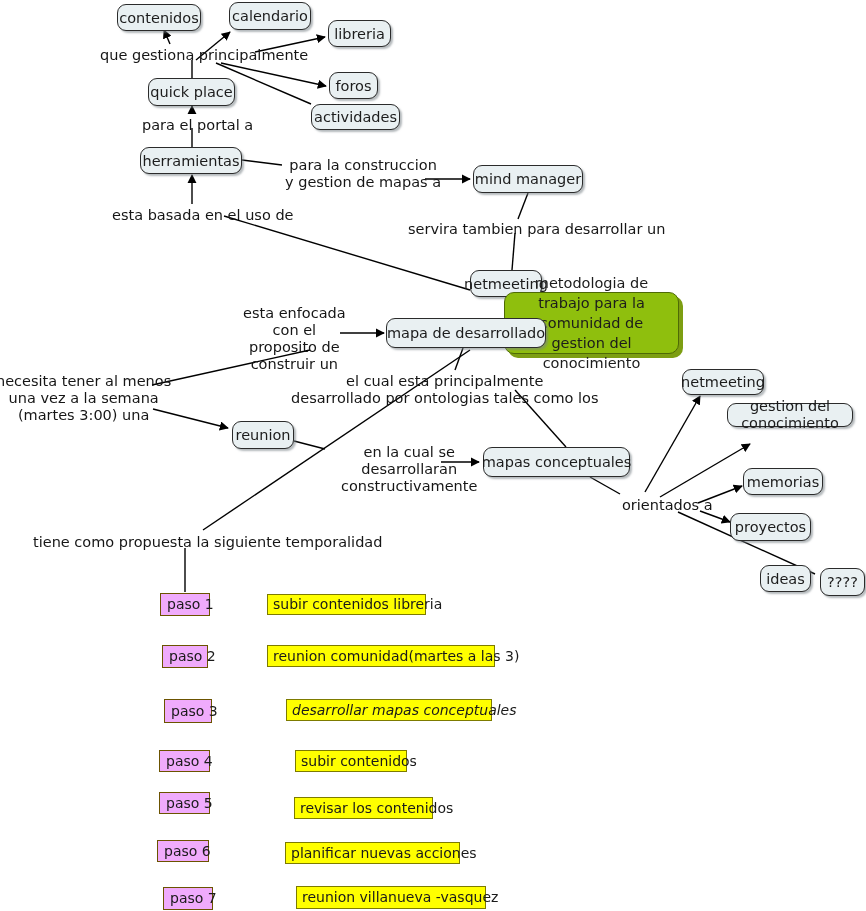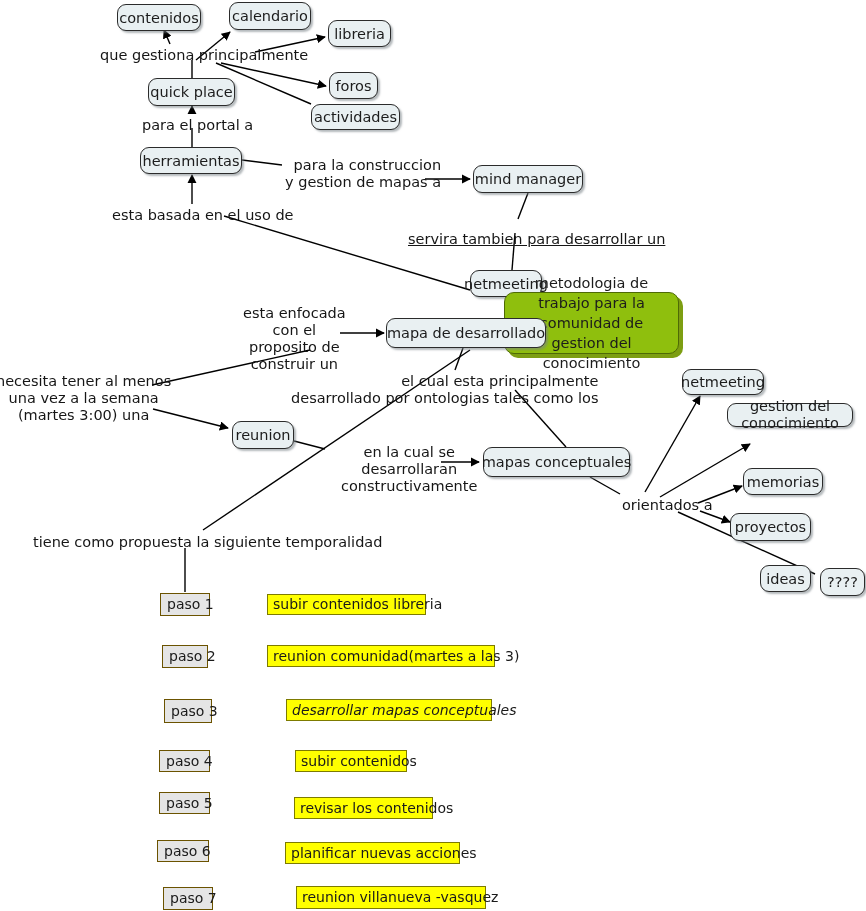--- a/index.html
+++ b/index.html
@@ -64,27 +64,27 @@
   
   .linktext {
     position: absolute;
     color: #161616;
     font-size: 14.5px;
     line-height: 17px;
     white-space: pre;
     background: transparent;
   }
   .linktext.c  { text-align: center; }
-  .linktext.l  { text-align: right; }
+  .linktext.l  { text-align: center; }
 
   
   .paso {
     position: absolute;
     box-sizing: border-box;
-    background: #e5e5e5;
+    background: #f0abfc;
     border: 1px solid #6b5300;
     color: #1a1a1a;
     font-size: 14px;
     line-height: 15px;
     display: flex;
     align-items: center;
     padding: 0 6px;
     white-space: nowrap;
   }
   .task {
@@ -204,21 +204,21 @@
       <div class="node" style="left: 820px; top: 568px; width: 45px; height: 28px;">
         <span>????</span>
       </div>
     </div>
   <div id="label-layer">
       <div class="linktext l" style="left: 100px; top: 47px;">que gestiona principalmente</div>
       <div class="linktext l" style="left: 142px; top: 117px;">para el portal a</div>
       <div class="linktext l" style="left: 285px; top: 157px;">para la construccion
 y gestion de mapas a</div>
       <div class="linktext l" style="left: 112px; top: 207px;">esta basada en el uso de</div>
-      <div class="linktext l" style="left: 408px; top: 231px; text-decoration: underline;">servira tambien para desarrollar un</div>
+      <div class="linktext l" style="left: 408px; top: 221px;">servira tambien para desarrollar un</div>
       <div class="linktext c" style="left: 243px; top: 305px;">esta enfocada
 con el
 proposito de
 construir un</div>
       <div class="linktext l" style="left: 291px; top: 373px;">el cual esta principalmente
 desarrollado por ontologias tales como los</div>
       <div class="linktext c" style="left: -4px; top: 373px;">necesita tener al menos
 una vez a la semana
 (martes 3:00) una</div>
       <div class="linktext c" style="left: 341px; top: 444px;">en la cual se

